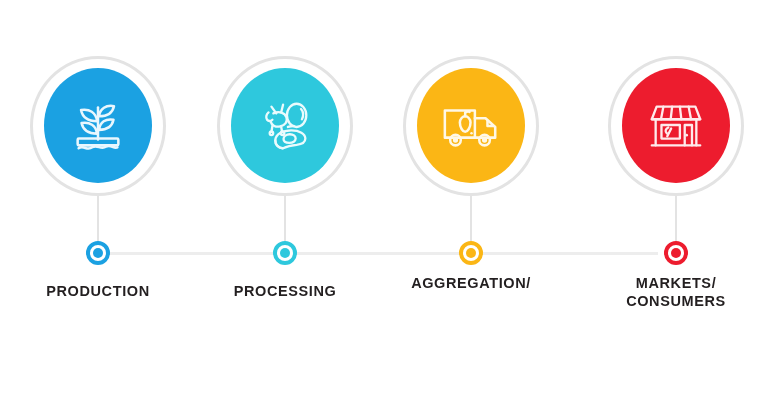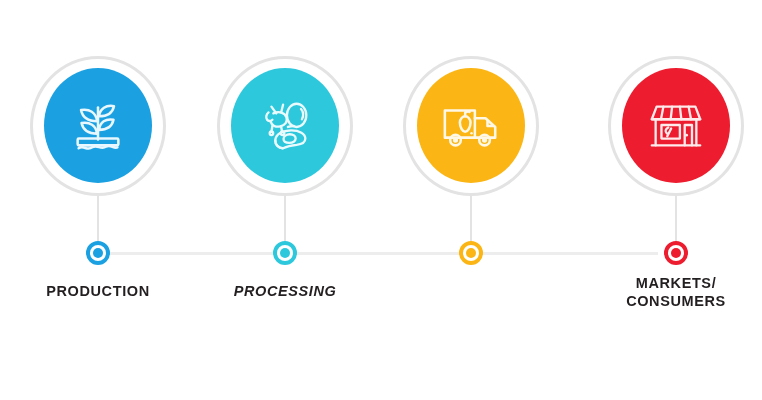--- a/index.html
+++ b/index.html
@@ -155,21 +155,21 @@
           <path d="M22 47 C22 40.5 30 36.5 38.5 36.5 C47 36.5 53 40 53 45 C53 49 48.5 51 44 51.5 C38 52 33 53.5 30 55 C25.5 55 22 52 22 47 Z"></path>
           <path d="M22 47 C22 51 24.5 54 29.5 55"></path>
           <path d="M30.5 45.5 C30.5 42.5 33.5 40.5 37 40.5 C40.5 40.5 43 42.5 43 45 C43 47.5 40 49.5 36.5 49.5 C33 49.5 30.5 48 30.5 45.5 Z"></path>
         </svg>
       </div>
     </div>
     <div class="node-stem" style="left:67px;"></div>
     <div class="node-dot" style="left:56px; border:4px solid #2ec8dd;">
       <span class="dot-core" style="background:#2ec8dd;"></span>
     </div>
-    <div class="node-label" style="left:-47px;font-style:italic;">
+    <div class="node-label" style="left:-47px;">
       <span class="lbl-line">PROCESSING</span>
     </div>
   </div>
 
   <div class="stage-node" style="left:403px;">
     <div class="node-badge">
       <div class="badge-ring"></div>
       <div class="badge-disc" style="background:#fbb615;">
         <svg class="badge-icon" viewBox="0 0 64 64" fill="none" stroke="#fff8e6" stroke-width="2.6" stroke-linecap="round" stroke-linejoin="round">
           <path d="M5 16 L36 16 L36 44 L5 44 Z"></path>
@@ -183,20 +183,21 @@
           <path d="M26 22 L26 18 M26 18.5 C27.5 17 29.5 17 30.5 17.5"></path>
           <circle cx="32.5" cy="39.5" r="1.3" fill="#fff8e6" stroke="none"></circle>
         </svg>
       </div>
     </div>
     <div class="node-stem" style="left:67px;"></div>
     <div class="node-dot" style="left:56px; border:4px solid #fbb615;">
       <span class="dot-core" style="background:#fbb615;"></span>
     </div>
     <div class="node-label" style="left:-47px; top:275px;">
+      <span class="lbl-line">AGGREGATION/</span>
     </div>
   </div>
 
   <div class="stage-node" style="left:608px;">
     <div class="node-badge">
       <div class="badge-ring"></div>
       <div class="badge-disc" style="background:#ed1c2e;">
         <svg class="badge-icon" viewBox="0 0 64 64" fill="none" stroke="#ffeaec" stroke-width="2.4" stroke-linecap="round" stroke-linejoin="round">
           <path d="M7 25 L12 12 L52 12 L57 25 Z"></path>
           <path d="M7 25 L57 25"></path>

